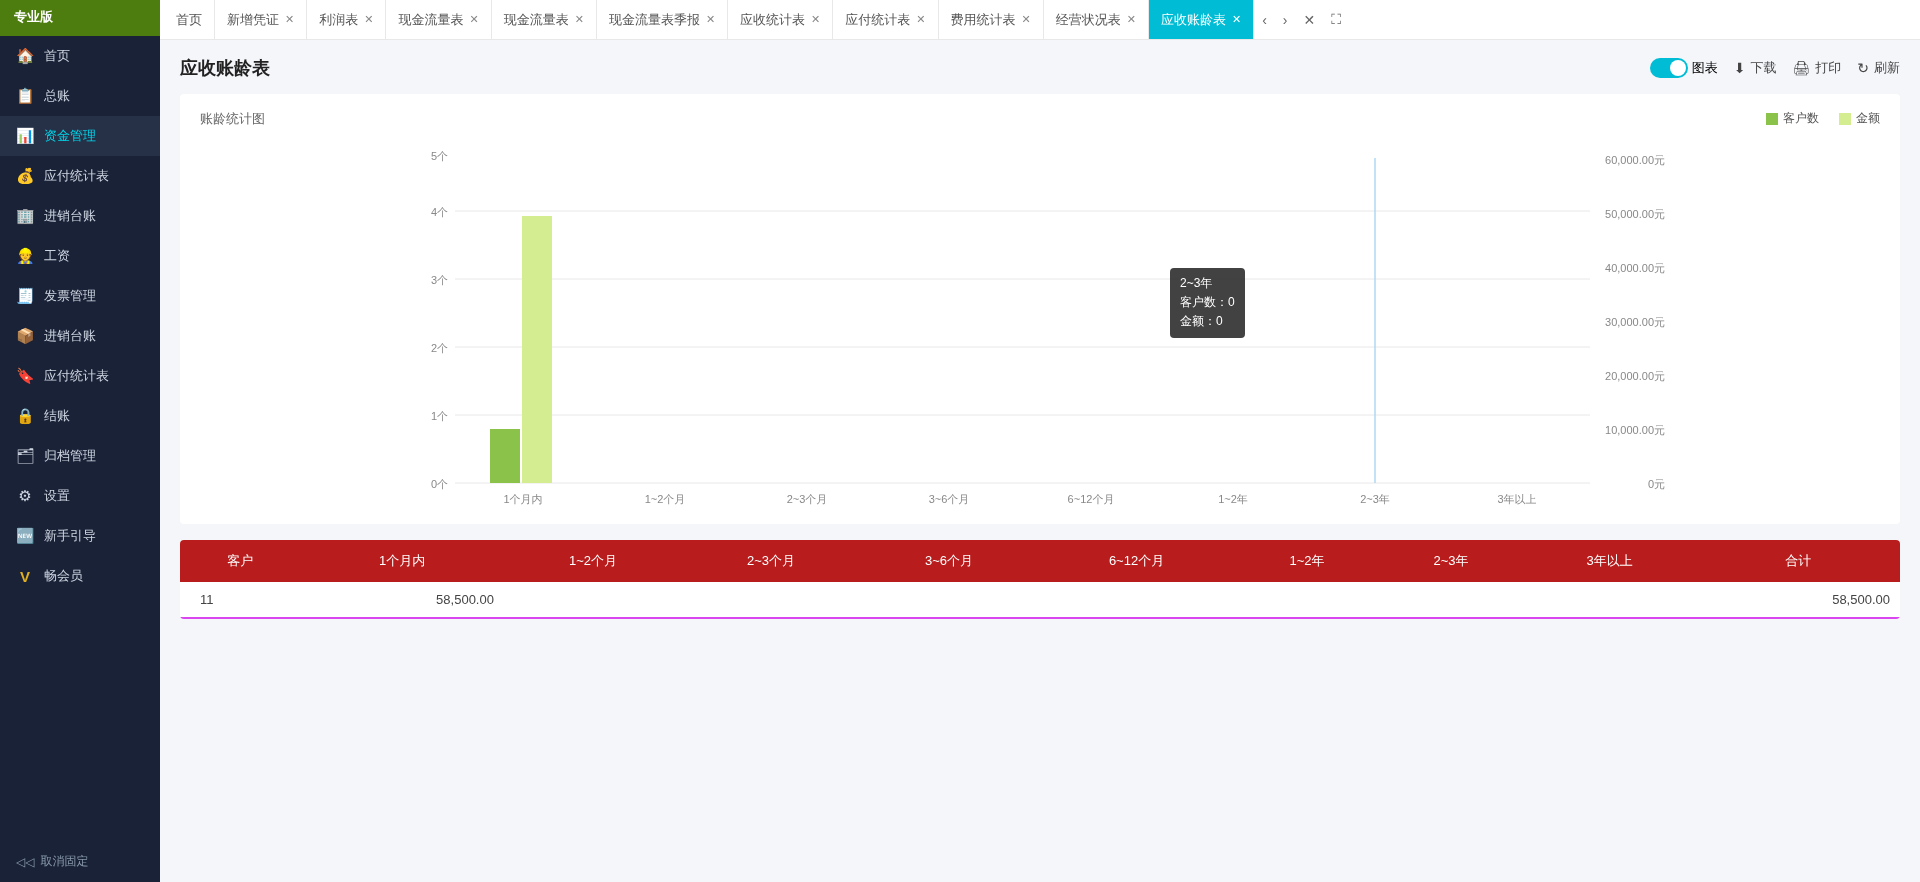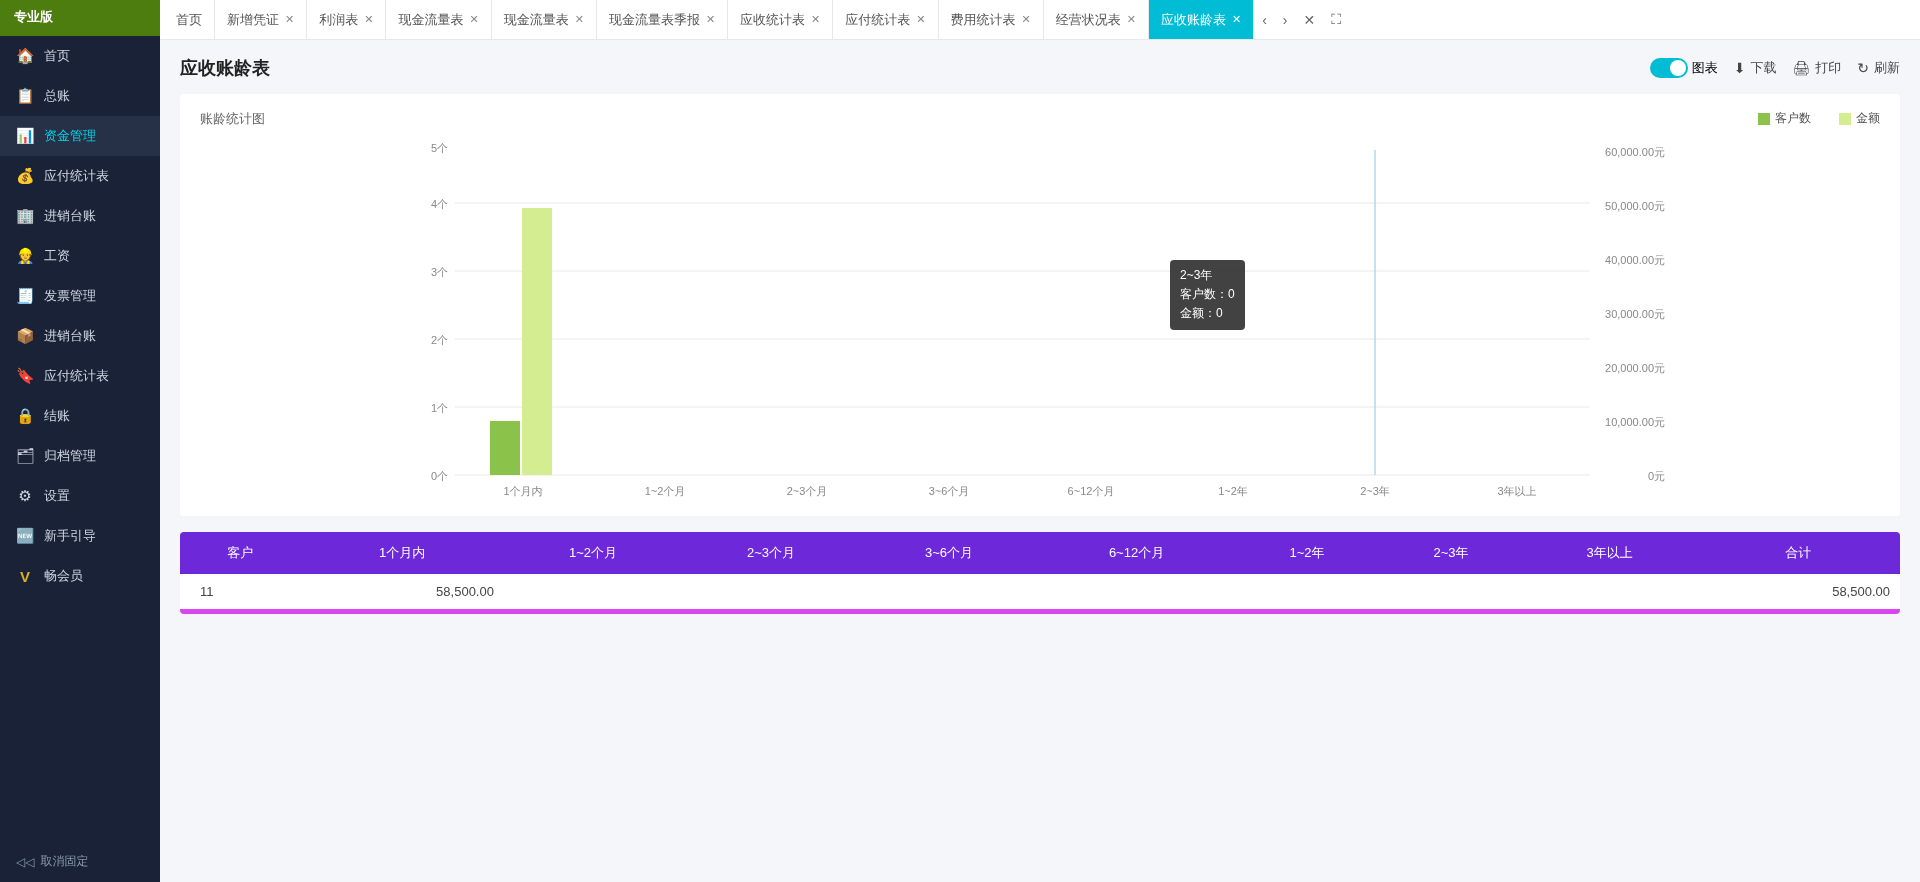--- a/index.html
+++ b/index.html
@@ -163,29 +163,29 @@
     .chart-container {
       background: white;
       border-radius: 4px;
       padding: 16px 20px;
       margin-bottom: 16px;
       position: relative;
     }
     .chart-title {
       font-size: 13px;
       color: #666;
-      margin-bottom: 12px;
+      margin-bottom: 20px;
     }
     .chart-legend {
       position: absolute;
       top: 16px;
       right: 20px;
       display: flex;
       align-items: center;
-      gap: 28px;
+      gap: 20px;
       font-size: 12px;
       color: #555;
     }
     .legend-item {
       display: flex;
       align-items: center;
       gap: 5px;
     }
     .legend-dot {
       width: 12px;
@@ -212,31 +212,31 @@
 
     
     .data-table {
       width: 100%;
       border-collapse: collapse;
       background: white;
       border-radius: 4px;
       overflow: hidden;
     }
     .data-table thead tr {
-      background: #6d28d9;
+      background: #b91c1c;
       color: white;
     }
     .data-table thead th {
       padding: 12px 10px;
       text-align: center;
       font-weight: normal;
       font-size: 13px;
     }
     .data-table tbody tr {
-      border-bottom: 5px solid #d946ef;
+      border-bottom: 2px solid #d946ef;
     }
     .data-table tbody td {
       padding: 10px 10px;
       text-align: right;
       font-size: 13px;
       color: #444;
     }
     .data-table tbody td:first-child {
       text-align: left;
       padding-left: 20px;

